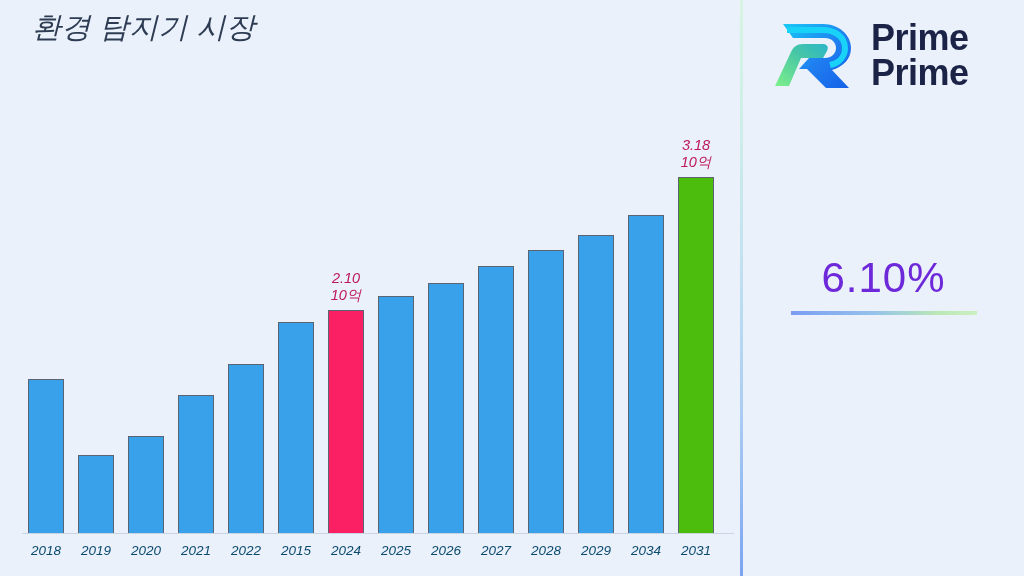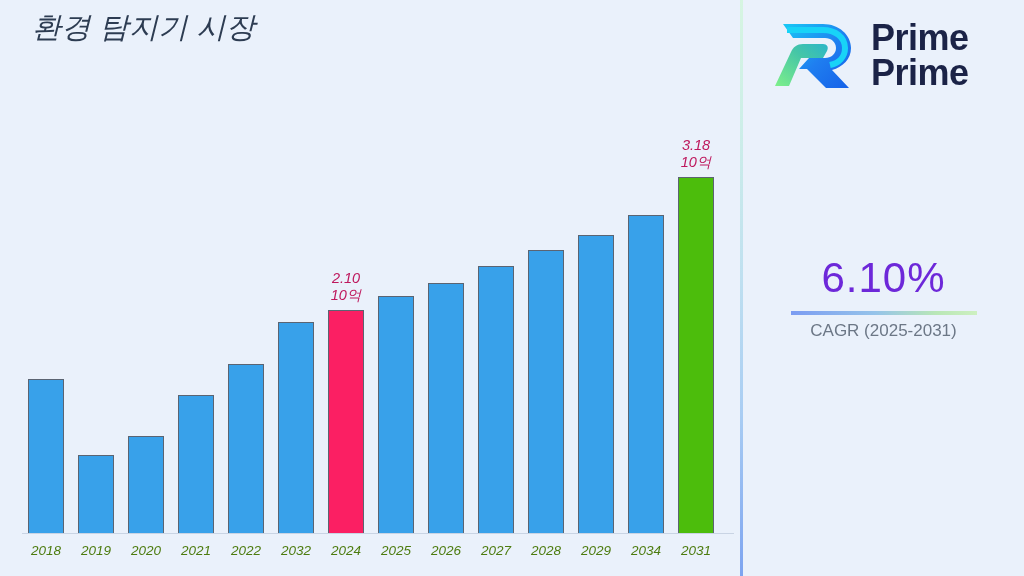--- a/index.html
+++ b/index.html
@@ -46,21 +46,21 @@
   .bar-value {
     position:absolute; left:-14px; width:64px;
     text-align:center; color:#be185d;
     font-size:14.5px; line-height:17px;
     white-space:nowrap;
   }
 
   .tick-label {
     position:absolute; top:543px; width:56px;
     margin-left:-10px;
-    text-align:center; font-size:13.5px; color:#4d7c0f;
+    text-align:center; font-size:13.5px; color:#0c4a6e;
   }
 
   
   #divider {
     position:absolute; left:740px; top:0; width:3px; height:576px;
     background:linear-gradient(180deg,#d6f5e1 0%,#cdeee8 22%,#bfe0f0 48%,#a9cdf3 72%,#7da4f0 100%);
   }
 
   
   #right-panel {
@@ -152,21 +152,21 @@
             <div>10억</div>
           </div>
         </div>
       </div>
     <div id="ticks-layer">
         <div class="tick-label" style="left: 20px;">2018</div>
         <div class="tick-label" style="left: 70px;">2019</div>
         <div class="tick-label" style="left: 120px;">2020</div>
         <div class="tick-label" style="left: 170px;">2021</div>
         <div class="tick-label" style="left: 220px;">2022</div>
-        <div class="tick-label" style="left: 270px;">2032</div>
+        <div class="tick-label" style="left: 270px;">2015</div>
         <div class="tick-label" style="left: 320px;">2024</div>
         <div class="tick-label" style="left: 370px;">2025</div>
         <div class="tick-label" style="left: 420px;">2026</div>
         <div class="tick-label" style="left: 470px;">2027</div>
         <div class="tick-label" style="left: 520px; text-align: center;">2028</div>
         <div class="tick-label" style="left: 570px;">2029</div>
         <div class="tick-label" style="left: 620px;">2034</div>
         <div class="tick-label" style="left: 670px;">2031</div>
       </div>
   </div>
@@ -202,16 +202,15 @@
     </span>
     <span id="logo-words">
       <span>Prime</span><br>
       <span>Prime</span>
     </span>
   </div>
 
   <div id="cagr-block">
     <div id="cagr-value">6.10%</div>
     <div id="cagr-rule"></div>
-    <div id="cagr-caption">CAGR (2025-2031)</div>
   </div>
 
 </div>
 
 </body></html>

